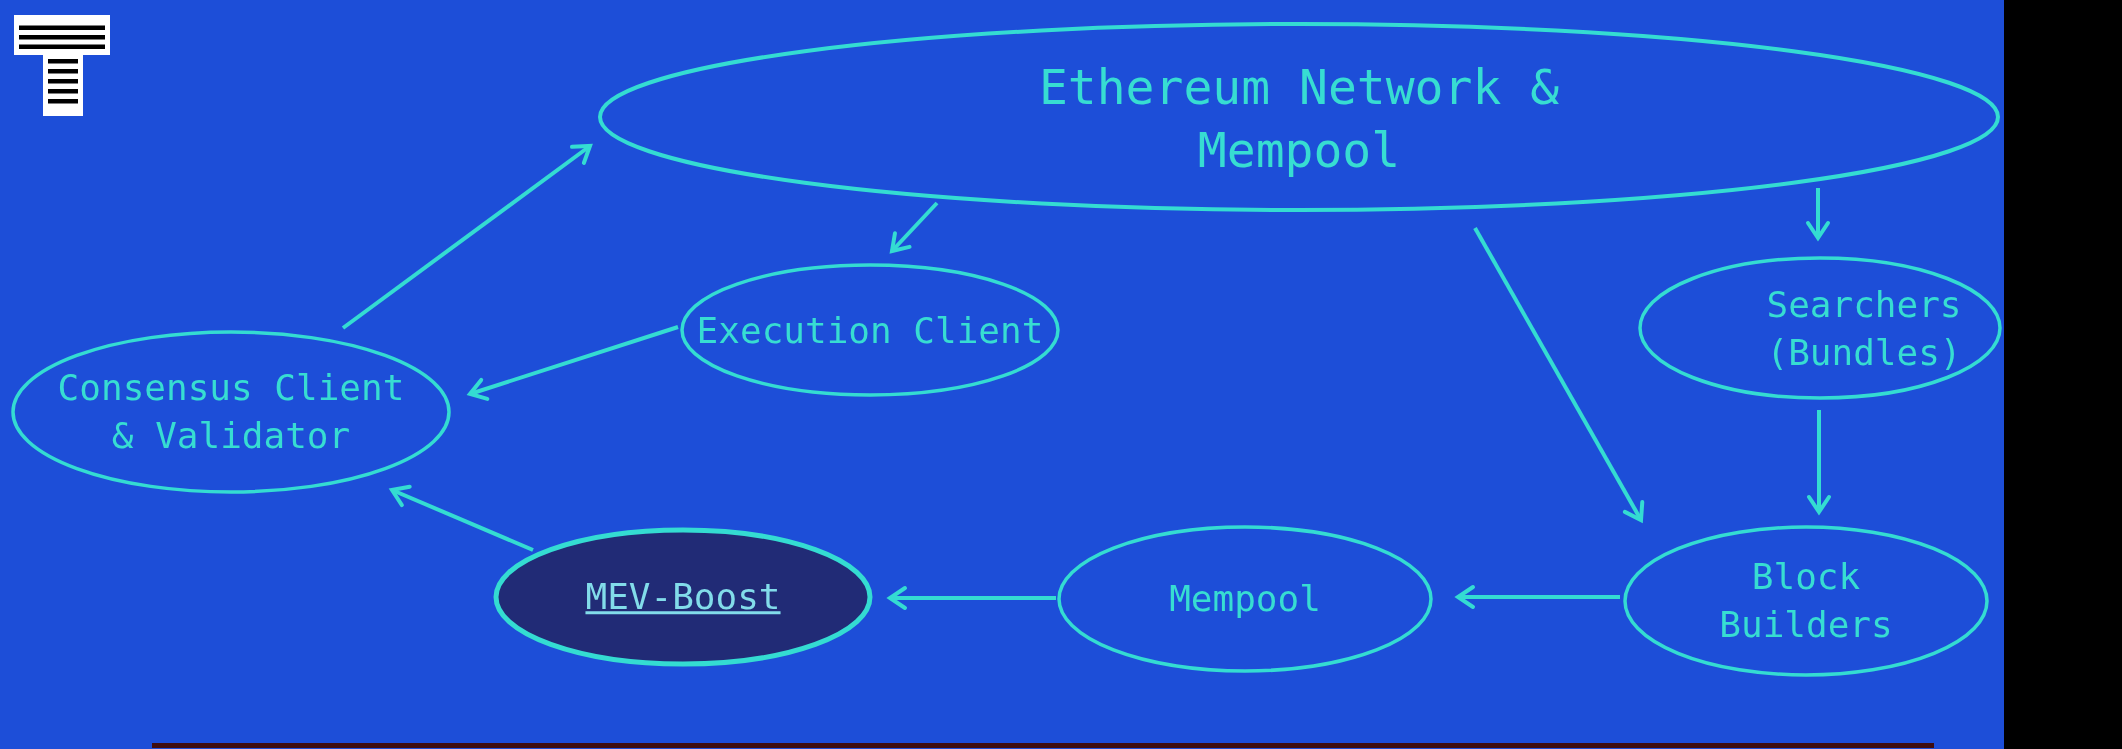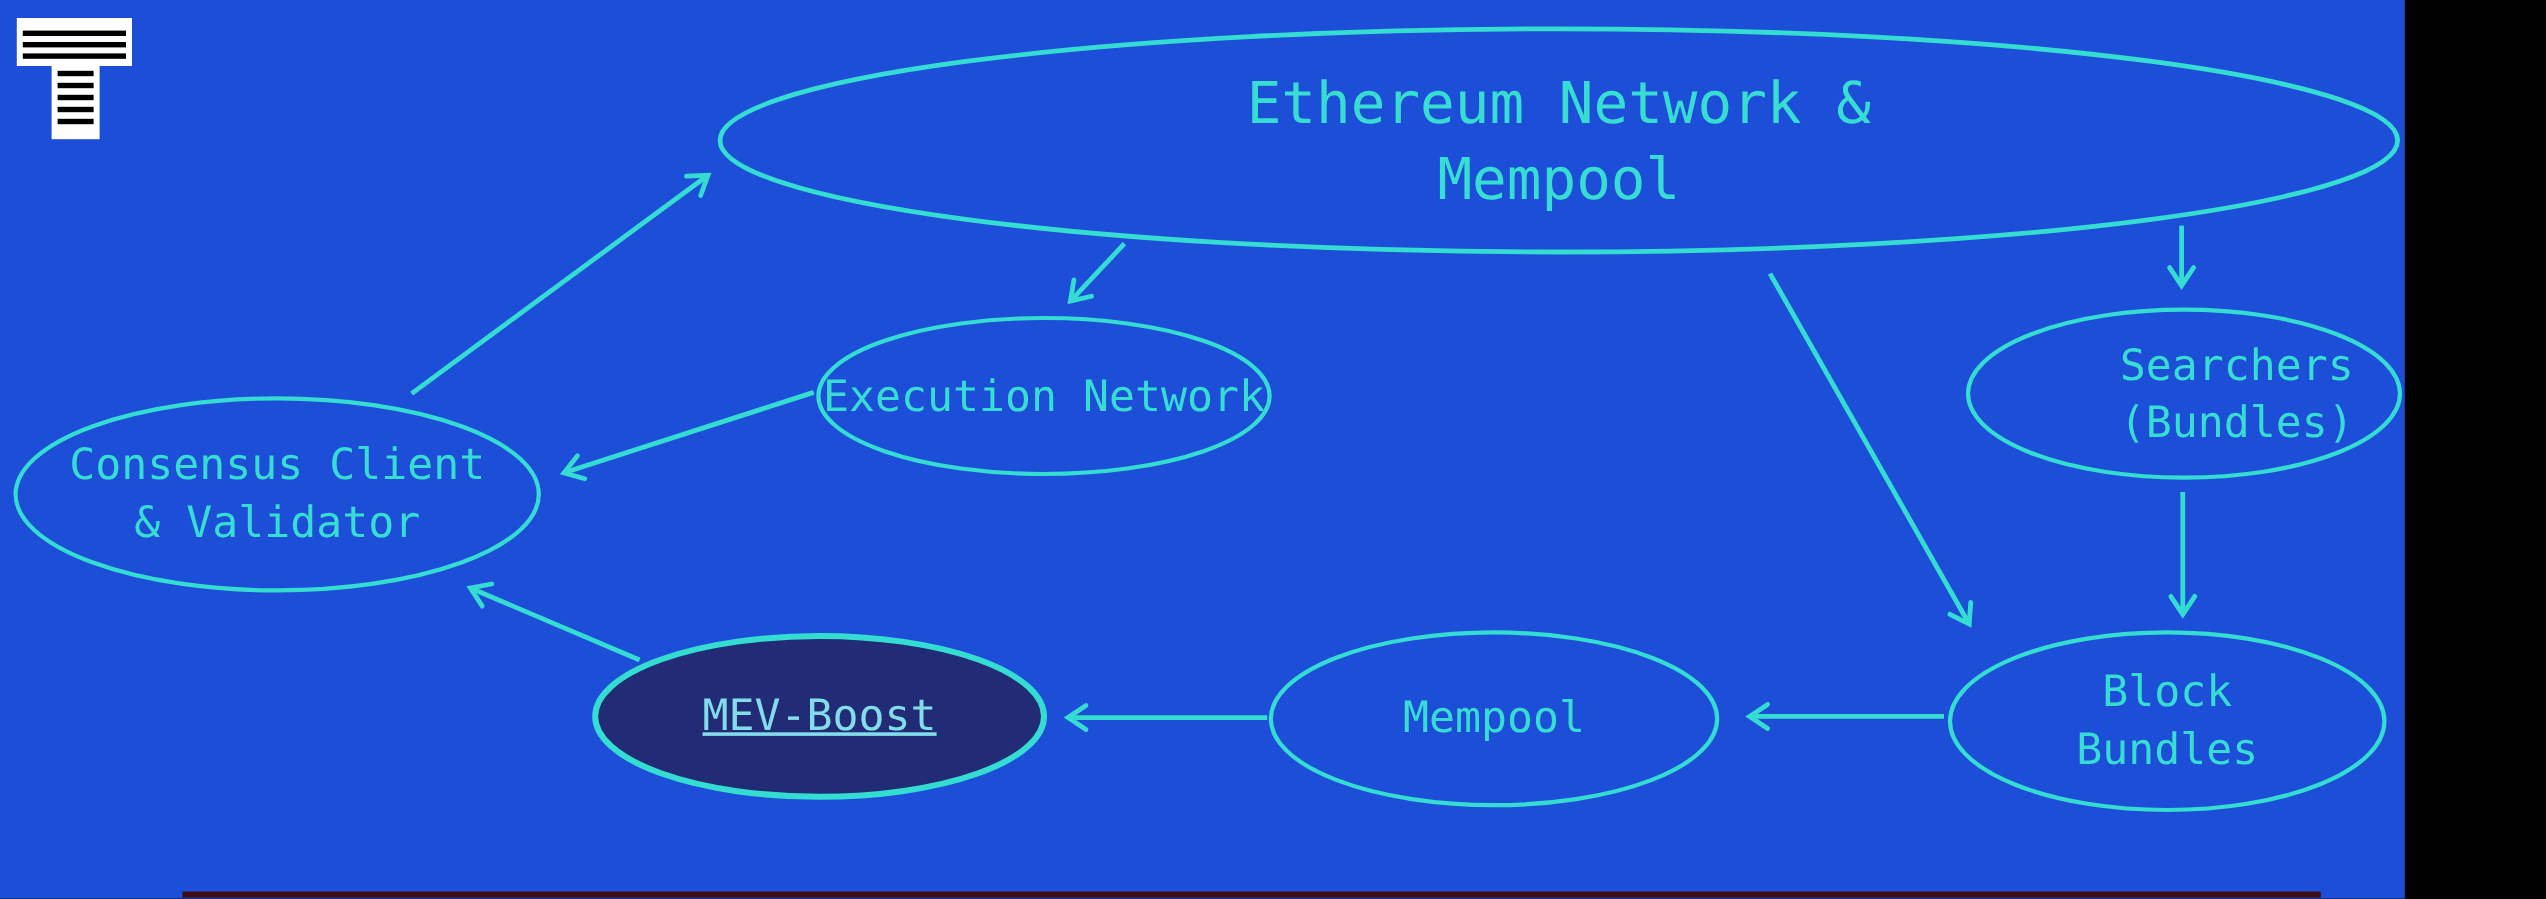--- a/index.html
+++ b/index.html
@@ -95,24 +95,24 @@
       <rect x="43" y="55" width="40" height="61" fill="#ffffff"></rect>
       <rect x="48" y="59" width="30" height="4.5" fill="#000000"></rect>
       <rect x="48" y="69" width="30" height="4.5" fill="#000000"></rect>
       <rect x="48" y="79" width="30" height="4.5" fill="#000000"></rect>
       <rect x="48" y="89" width="30" height="4.5" fill="#000000"></rect>
       <rect x="48" y="99" width="30" height="4.5" fill="#000000"></rect>
     </g>
   </svg>
 
   <div class="node-label title-label" style="left:1299px; top:119px;">Ethereum Network &amp; Mempool</div>
-  <div class="node-label" style="left:870px; top:331px;">Execution Network</div>
+  <div class="node-label" style="left:870px; top:331px;">Execution Client</div>
   <div class="node-label" style="left:231px; top:412px;">Consensus Client
 &amp; Validator</div>
   <div class="node-label" style="left:1864px; top:329px;">Searchers
 (Bundles)</div>
-  <div class="node-label" style="left:1806px; top:601px;">Block Bundles</div>
+  <div class="node-label" style="left:1806px; top:601px;">Block Builders</div>
   <div class="node-label" style="left:1245px; top:599px;">Mempool</div>
   <div class="node-label mev-label" style="left:683px; top:597px;text-decoration:underline;">MEV-Boost</div>
 
 
   <div class="bottom-strip"></div>
 </div>
 
 </body></html>

